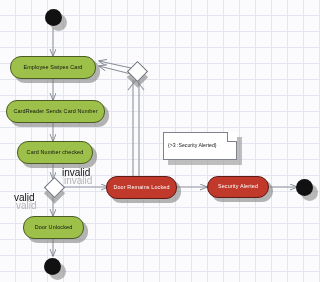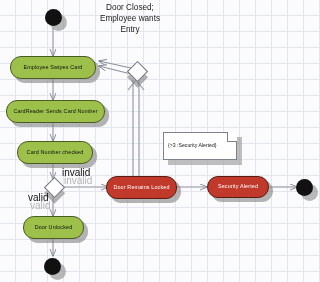--- a/index.html
+++ b/index.html
@@ -130,23 +130,20 @@
       <line x1="139" y1="178" x2="139" y2="80"></line>
 
       <line x1="131" y1="68" x2="99" y2="61" marker-end="url(#ah)"></line>
       <line x1="131" y1="74" x2="99" y2="66" marker-end="url(#ah)"></line>
 
       <line x1="136" y1="80" x2="128" y2="90"></line>
       <line x1="136" y1="80" x2="144" y2="90"></line>
     </g>
   </svg>
 
-  <div class="title" style="left:68px;top:3px;width:124px;">Door Closed;
-Employee wants
-Entry</div>
 
   <div class="initial-node" style="left:45px;top:9px;width:17px;height:17px;"></div>
 
   <div class="node act-green" style="left:10px;top:56px;width:86px;height:23px;">
     <span class="node-label">Employee Swipes Card</span>
   </div>
 
   <div class="node act-green" style="left:6px;top:100px;width:99px;height:23px;">
     <span class="node-label">CardReader Sends Card Number</span>
   </div>
@@ -173,21 +170,21 @@
 
   <div class="final-node" style="left:44px;top:258px;width:17px;height:17px;"></div>
 
   <div class="final-node" style="left:296px;top:179px;width:17px;height:17px;"></div>
 
   <div class="note" style="left:163px;top:132px;width:72px;height:26px;">
     <span class="note-fold"></span>
     <span class="note-text">{&gt;3 :Security Alerted}</span>
   </div>
 
-  <div class="edge-label" style="left:28px;top:192px;">
+  <div class="edge-label" style="left:14px;top:192px;">
     <span>valid</span>
     <span class="shadow">valid</span>
   </div>
 
   <div class="edge-label" style="left:62px;top:167px;">
     <span>invalid</span>
     <span class="shadow">invalid</span>
   </div>
 
 </div>

